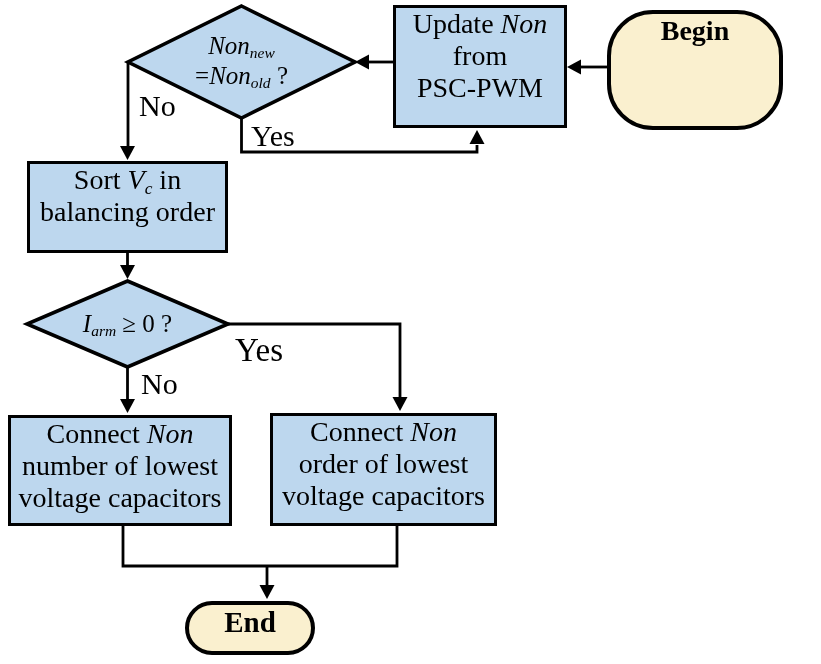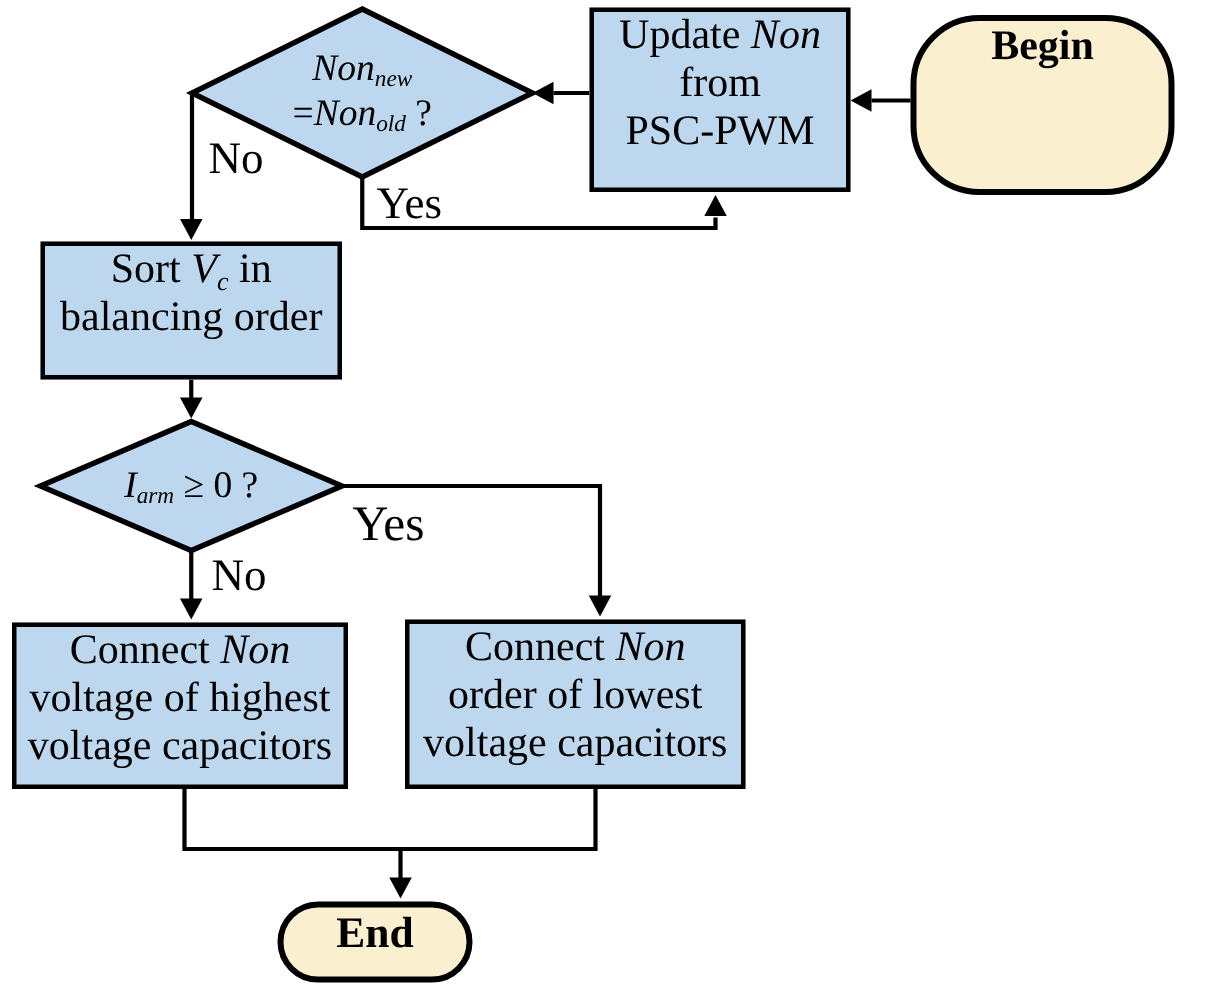--- a/index.html
+++ b/index.html
@@ -116,21 +116,21 @@
     <div><span>Sort </span><i>V</i><sub><i>c</i></sub><span> in</span></div>
     <div>balancing order</div>
   </div>
 
   <div class="dtext" style="left:27px; top:309px; width:201px;">
     <span><i>I</i><sub><i>arm</i></sub></span><span> ≥ 0 ?</span>
   </div>
 
   <div class="node" style="left:8px; top:415px; width:224px; height:111px;">
     <div><span>Connect </span><i>Non</i></div>
-    <div>voltage of highest</div>
+    <div>number of lowest</div>
     <div>voltage capacitors</div>
   </div>
 
   <div class="node" style="left:270px; top:413px; width:227px; height:113px;">
     <div><span>Connect </span><i>Non</i></div>
     <div>order of lowest</div>
     <div>voltage capacitors</div>
   </div>
 
   <div class="node terminator" style="left:185px; top:601px; width:130px; height:54px; border-radius:27px; font-size:29px;">

